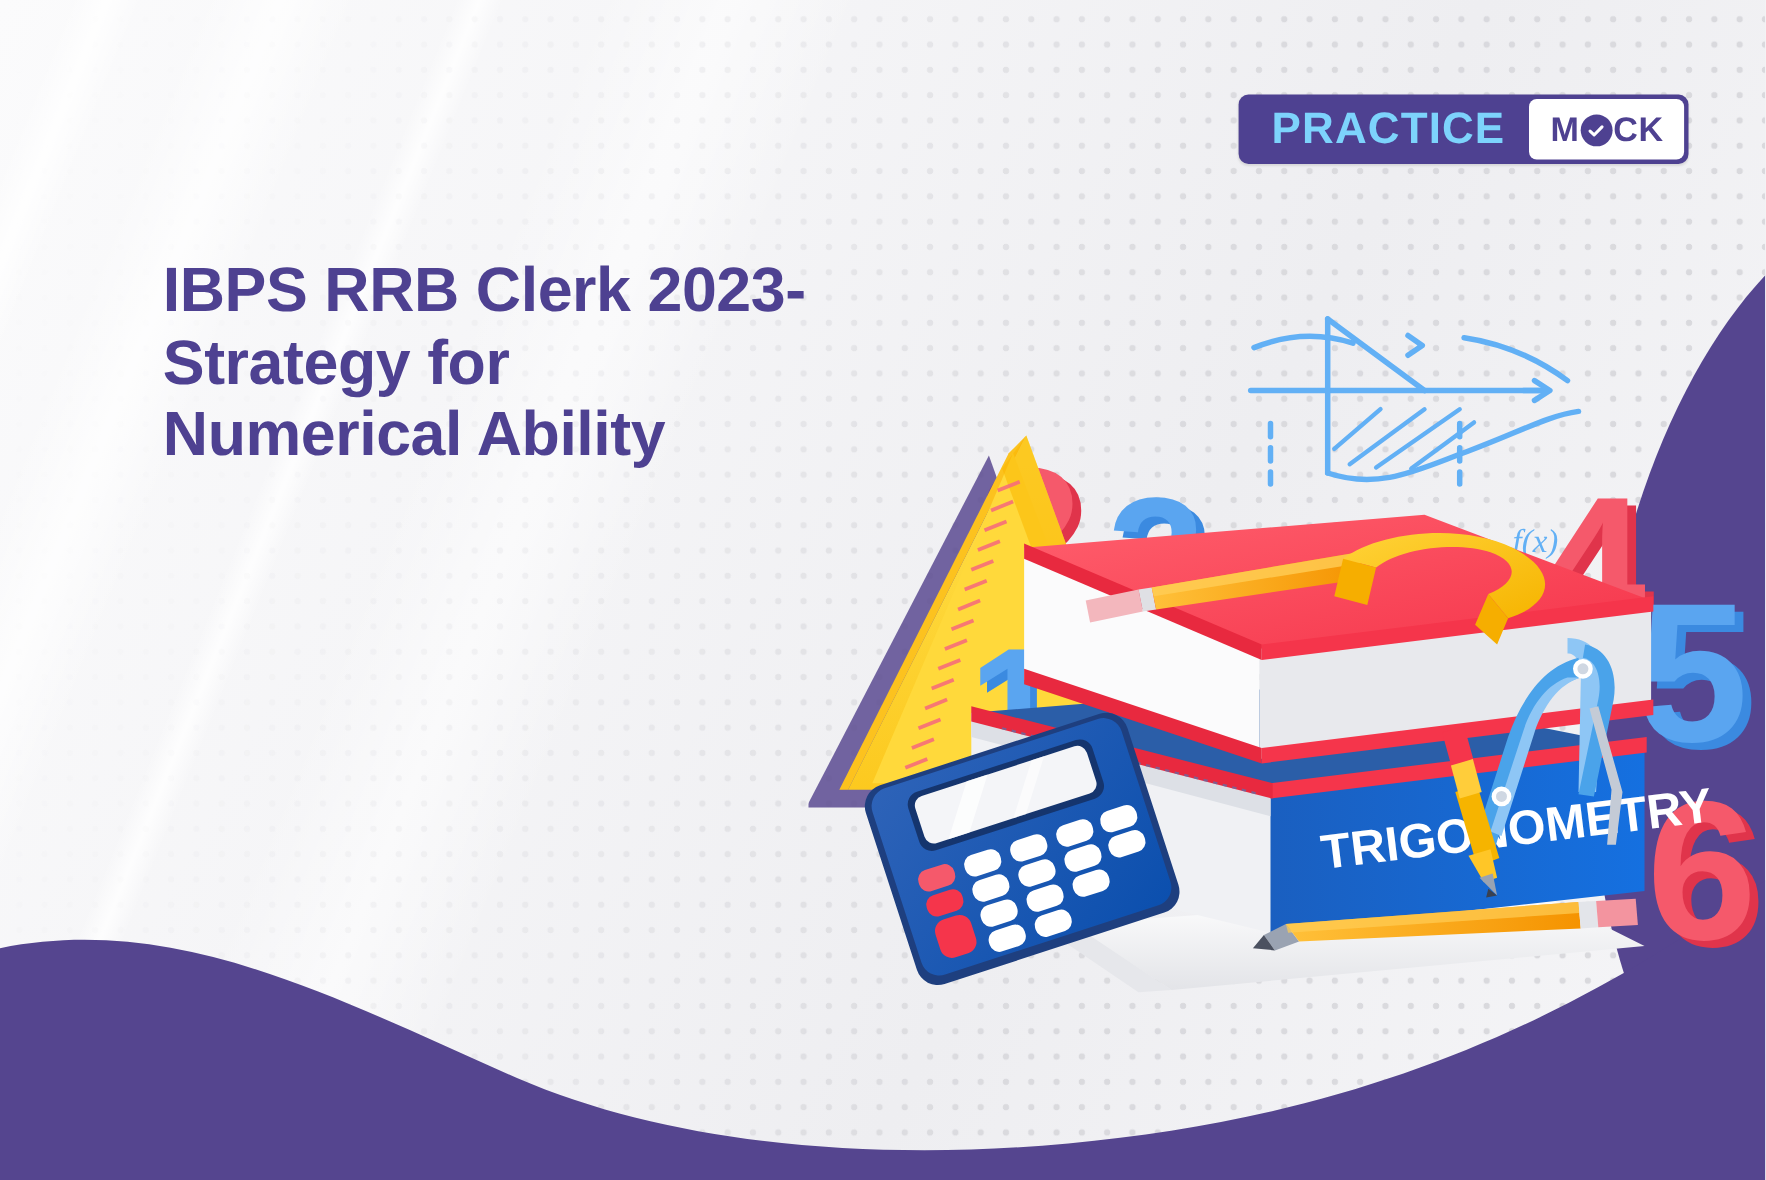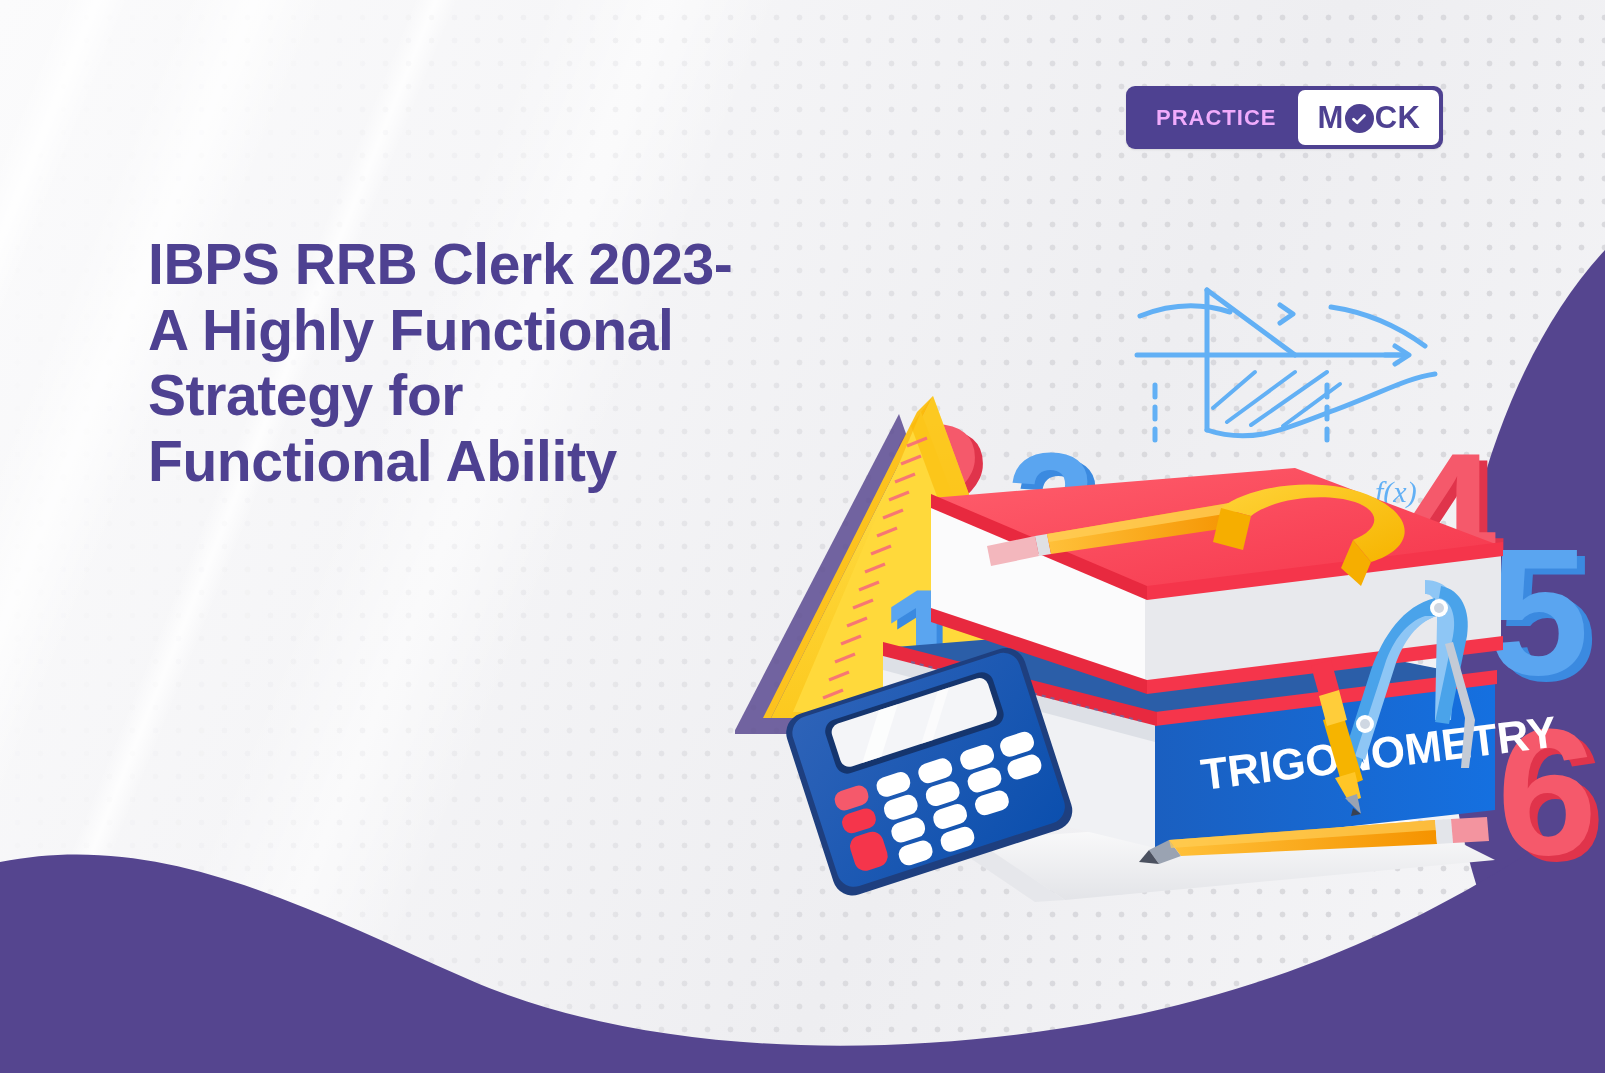--- a/index.html
+++ b/index.html
@@ -31,21 +31,21 @@
   
   .logo{
     position:absolute;left:1126px;top:86px;height:63px;
     display:flex;align-items:stretch;
     background:#4e4191;border-radius:9px;
     box-shadow:0 1px 2px rgba(0,0,0,.10);
   }
   .logo-left{
     display:flex;align-items:center;justify-content:center;
     padding:0 22px 0 30px;
-    color:#f0abfc;font-size:22px;font-weight:700;letter-spacing:1.0px;
+    color:#7dd3fc;font-size:40px;font-weight:700;letter-spacing:1.0px;
   }
   .logo-right{
     display:flex;align-items:center;justify-content:center;
     background:#ffffff;border-radius:7px;
     margin:4px 4px 4px 0;padding:0 19px;
     color:#4e4191;font-size:31px;font-weight:800;letter-spacing:0.4px;
   }
   .mock-word{display:flex;align-items:center;gap:0px;}
   .mock-o{
     width:29px;height:29px;border-radius:50%;
@@ -320,18 +320,17 @@
             <path d="M3.5 9.2 L7.2 12.7 L14.4 5.4" fill="none" stroke="#ffffff" stroke-width="2.8" stroke-linecap="round" stroke-linejoin="round"></path>
           </svg>
         </span>
         <span>CK</span>
       </span>
     </div>
   </div>
 
   <div class="headline">
     <span class="ln">IBPS RRB Clerk 2023-</span>
-    <span class="ln">A Highly Functional</span>
     <span class="ln">Strategy for</span>
-    <span class="ln">Functional Ability</span>
+    <span class="ln">Numerical Ability</span>
   </div>
 
 </div>
 
 </body></html>

